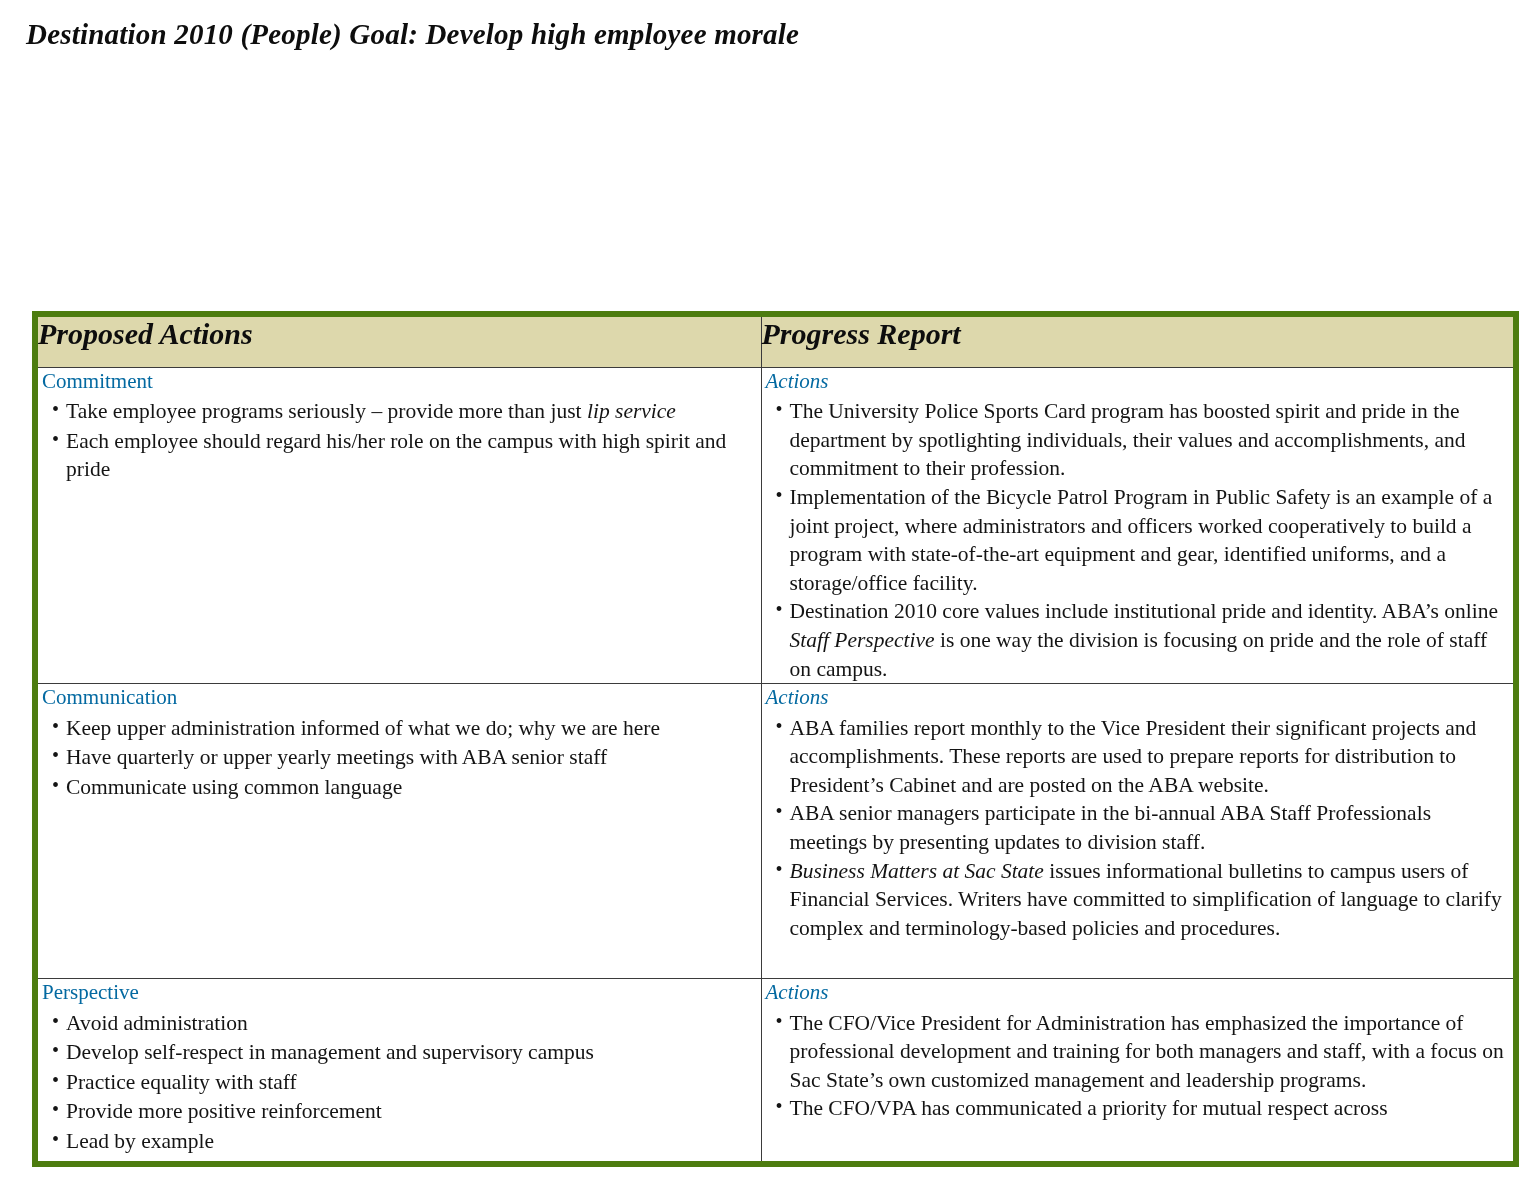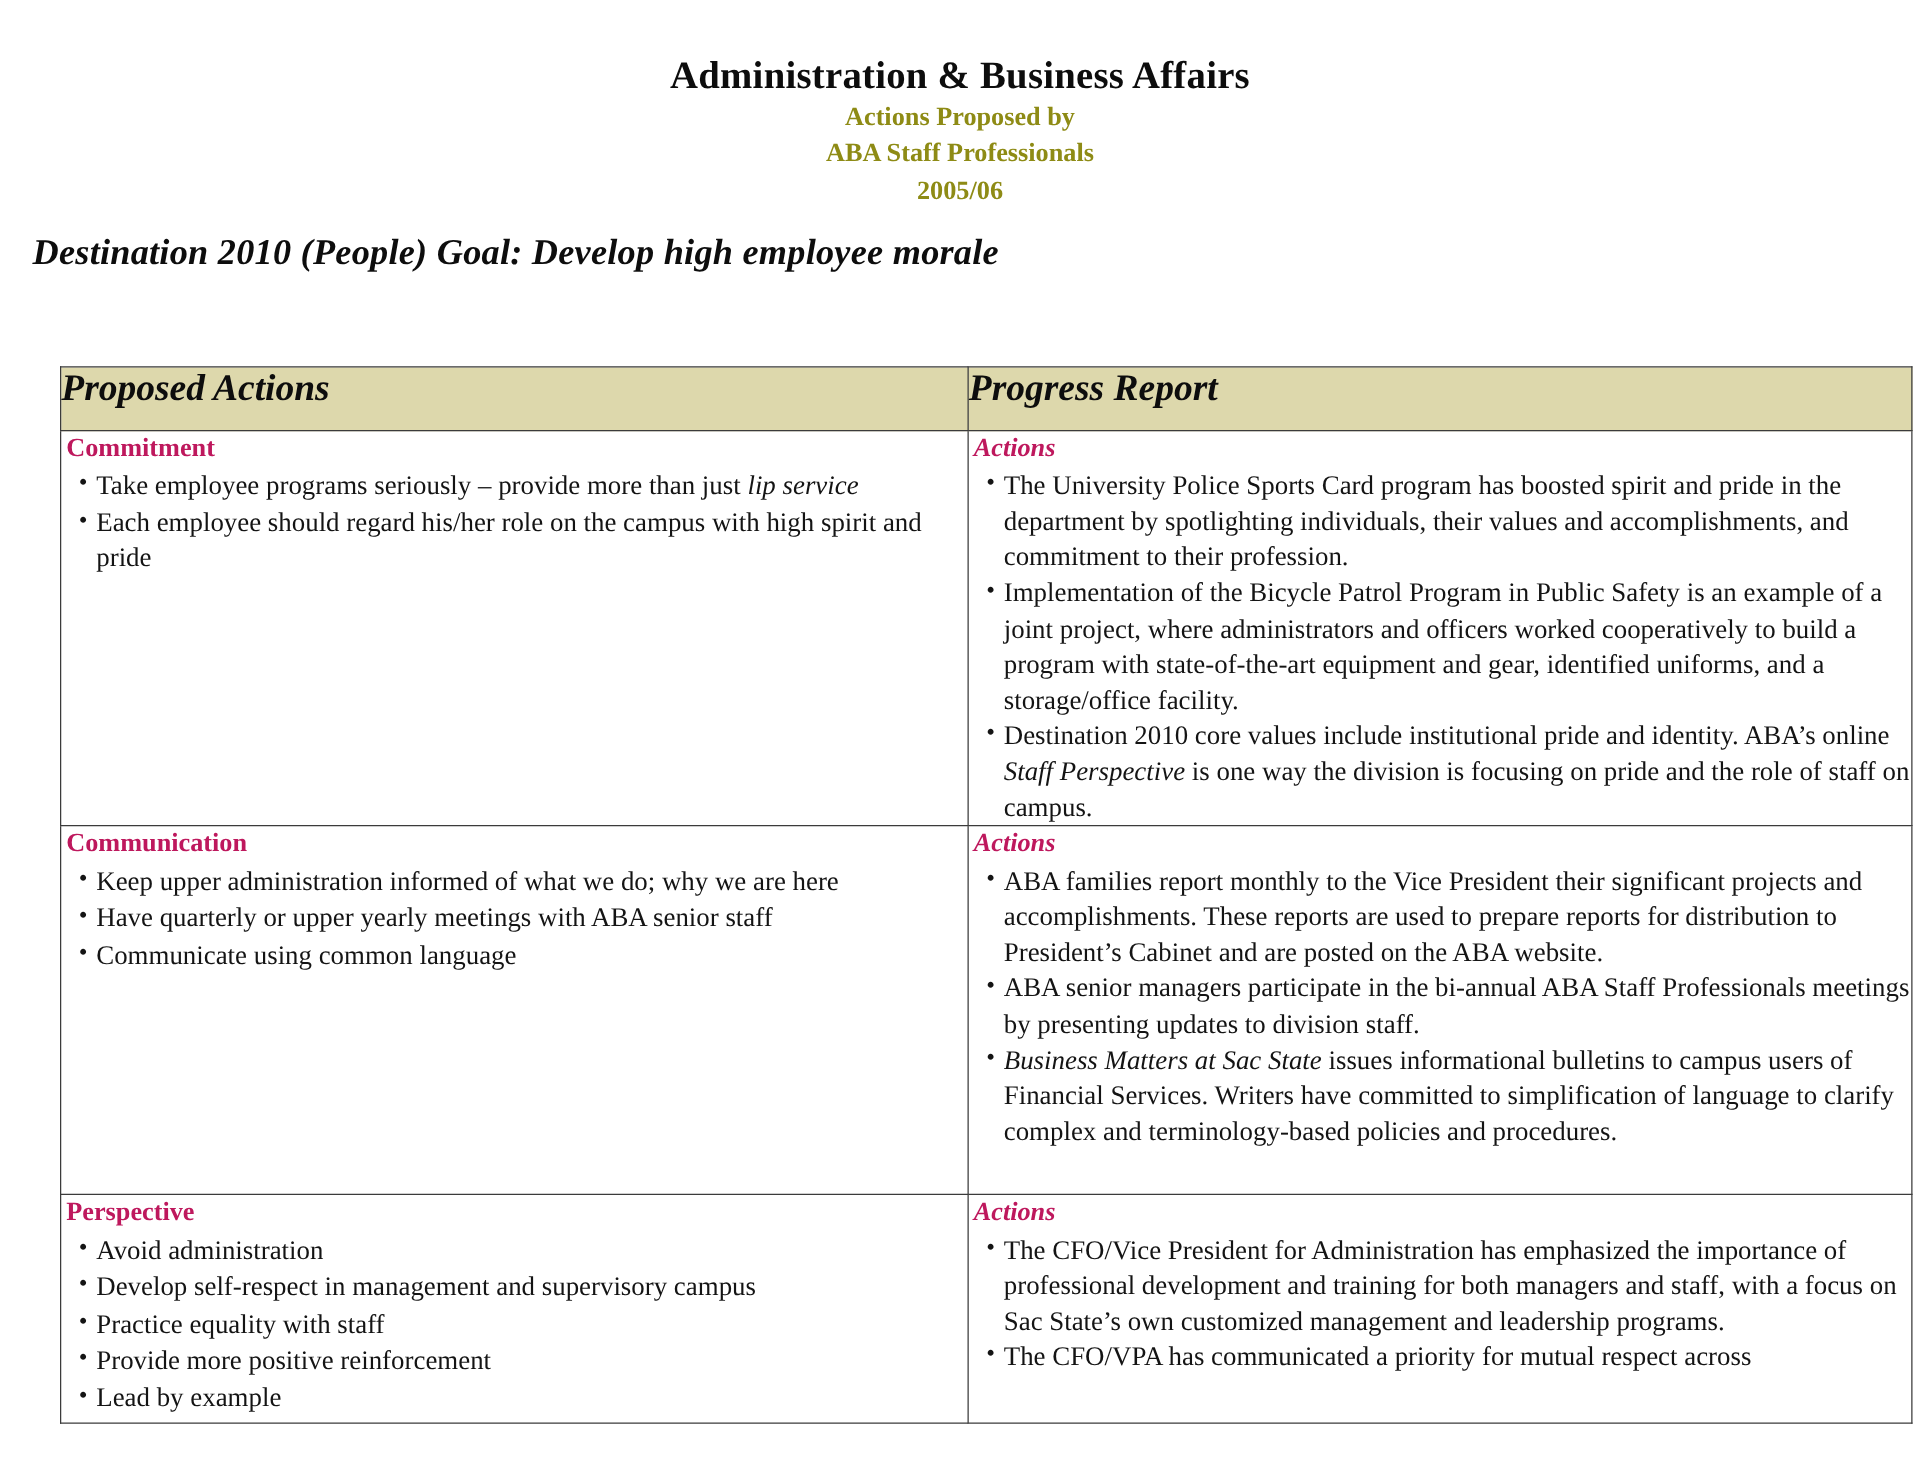--- a/index.html
+++ b/index.html
@@ -46,26 +46,26 @@
     font-size: 29px;
     font-weight: bold;
     font-style: italic;
     color: #0d0d0d;
     letter-spacing: 0.2px;
   }
 
   
   .report-table {
     position: absolute;
-    left: 48px;
+    left: 32px;
     top: 293px;
     width: 1481px;
     border-collapse: collapse;
     table-layout: fixed;
-    border: 1px solid #4d7c0f;
+    border: 6px solid #4d7c0f;
   }
   .report-table col.c1 { width: 726px; }
   .report-table col.c2 { width: 755px; }
 
   .report-table th,
   .report-table td {
     border: 1.5px solid #3b3b3b;
     vertical-align: top;
     padding: 0;
   }
@@ -82,22 +82,22 @@
     font-style: italic;
     color: #0d0d0d;
     line-height: 1.1;
   }
 
   tbody td {
     padding: 6px 10px 10px 8px;
   }
   .cell-title {
     font-size: 21px;
-    font-weight: bold;
-    color: #be185d;
+    font-weight: normal;
+    color: #0369a1;
     line-height: 1.3;
     margin: 0 0 2px 0;
     padding-left: 4px;
   }
   .cell-title.actions {
     font-style: italic;
   }
   ul.bullets {
     list-style: none;
     margin: 0;
@@ -128,26 +128,20 @@
   
   tr.row-commitment td { height: 310px; }
   tr.row-communication td { height: 294px; }
   tr.row-management td { height: 182px; }
 </style>
 </head>
 <body>
 
 <div class="page">
 
-  <div class="doc-header">
-    <div class="doc-title">Administration &amp; Business Affairs</div>
-    <div class="doc-subtitle">Actions Proposed by</div>
-    <div class="doc-subtitle">ABA Staff Professionals</div>
-    <div class="doc-subtitle">2005/06</div>
-  </div>
 
   <div class="goal-line">Destination 2010 (People) Goal:  Develop high employee morale</div>
 
   <table class="report-table">
     <colgroup>
       <col class="c1">
       <col class="c2">
     </colgroup>
     <thead>
       <tr>

